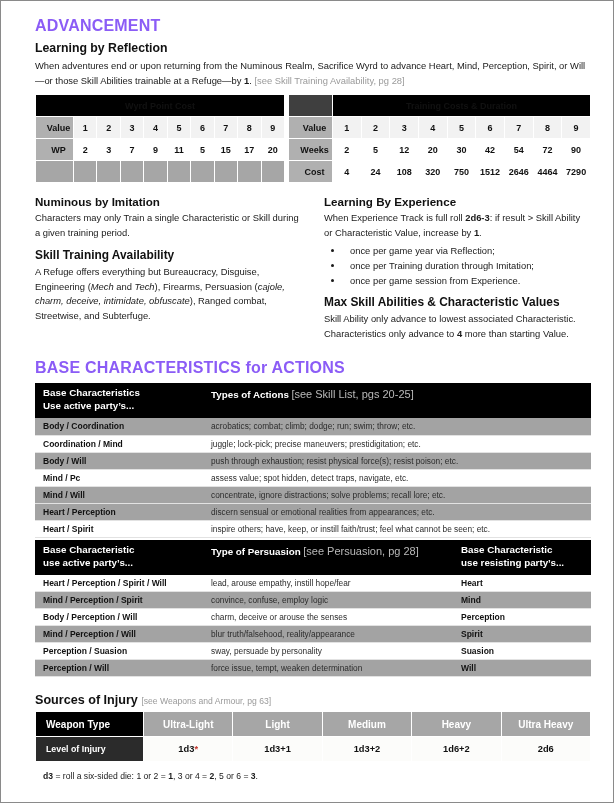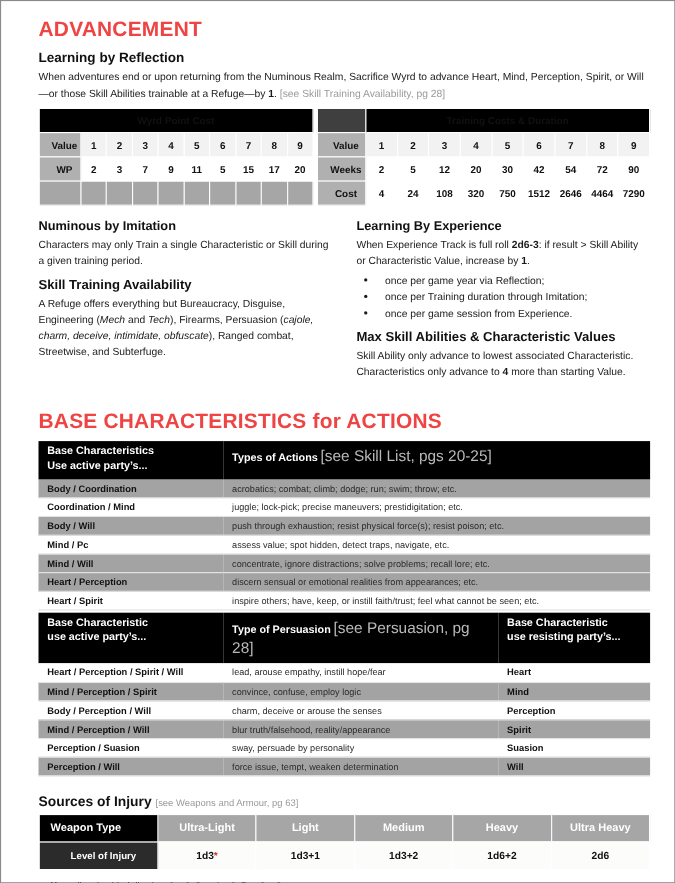--- a/index.html
+++ b/index.html
@@ -16,25 +16,25 @@
   .page {
     width: 614px; height: 803px;
     border: 1px solid #8a8a8a;
     background: #ffffff;
     padding: 16px 24px 0 34px;
     position: relative;
   }
 
   
   h1.section-title {
-    font-size: 19px;
+    font-size: 16px;
     font-weight: bold;
     letter-spacing: .2px;
     margin: 0 0 6px 0;
-    color: #ef4444;
+    color: #8b5cf6;
   }
   h2.sub-title {
     font-size: 12.3px;
     font-weight: bold;
     margin: 0 0 4px 0;
     color: #111;
   }
   h3.col-title {
     font-size: 11.6px;
     font-weight: bold;
@@ -128,21 +128,21 @@
     color: #ffffff;
     text-align: left;
     font-size: 9.2px;
     font-weight: bold;
     padding: 4px 8px 5px 8px;
     line-height: 1.3;
     vertical-align: top;
     border: none;
   }
   .blocktable th .bigger { font-size: 9.8px; }
-  .blocktable th .refw { color: #b9b9b9; font-weight: normal; font-size: 14px; }
+  .blocktable th .refw { color: #b9b9b9; font-weight: normal; font-size: 11px; }
   .blocktable td {
     font-size: 8.3px;
     padding: 3px 8px 3px 8px;
     border-bottom: 1px solid #e2e2e2;
     color: #2b2b2b;
     vertical-align: middle;
     height: 17px;
   }
   .blocktable td.k {
     font-weight: bold;
@@ -173,21 +173,21 @@
     vertical-align: middle;
     color: #111;
   }
   table.injury td.hk {
     background: #000000; color: #ffffff;
     text-align: left; padding-left: 10px;
     font-size: 10px;
   }
   table.injury td.rk {
     background: #2b2b2b; color: #ffffff;
-    text-align: center; padding-left: 10px;
+    text-align: left; padding-left: 10px;
     font-size: 8.8px;
   }
   table.injury td.hc {
     background: #a6a6a6; color: #ffffff;
     font-size: 10px;
   }
   table.injury td.vc {
     background: #fcfcfa; color: #111;
   }
   .star { color: #c4352c; }
@@ -356,21 +356,21 @@
         <li>once per game year via Reflection;</li>
         <li>once per Training duration through Imitation;</li>
         <li>once per game session from Experience.</li>
       </ul>
 
       <h3 class="col-title wide">Max Skill Abilities &amp; Characteristic Values</h3>
       <p class="body-text"><span>Skill Ability only advance to lowest associated Characteristic.</span><br><span>Characteristics only advance to </span><b>4</b><span> more than starting Value.</span></p>
     </div>
   </div>
 
-  <h1 class="section-title" style="margin-top:20px">BASE CHARACTERISTICS for ACTIONS</h1>
+  <h1 class="section-title" style="margin-top:10px">BASE CHARACTERISTICS for ACTIONS</h1>
 
   <table class="blocktable">
     <colgroup>
         <col style="width:168px">
         <col>
       </colgroup>
     <tbody>
         <tr>
       <th><span class="bigger">Base Characteristics</span><br><span class="bigger">Use active party’s...</span></th>
       <th><span class="bigger">Types of Actions</span> <span class="refw">[see Skill List, pgs 20-25]</span></th>

